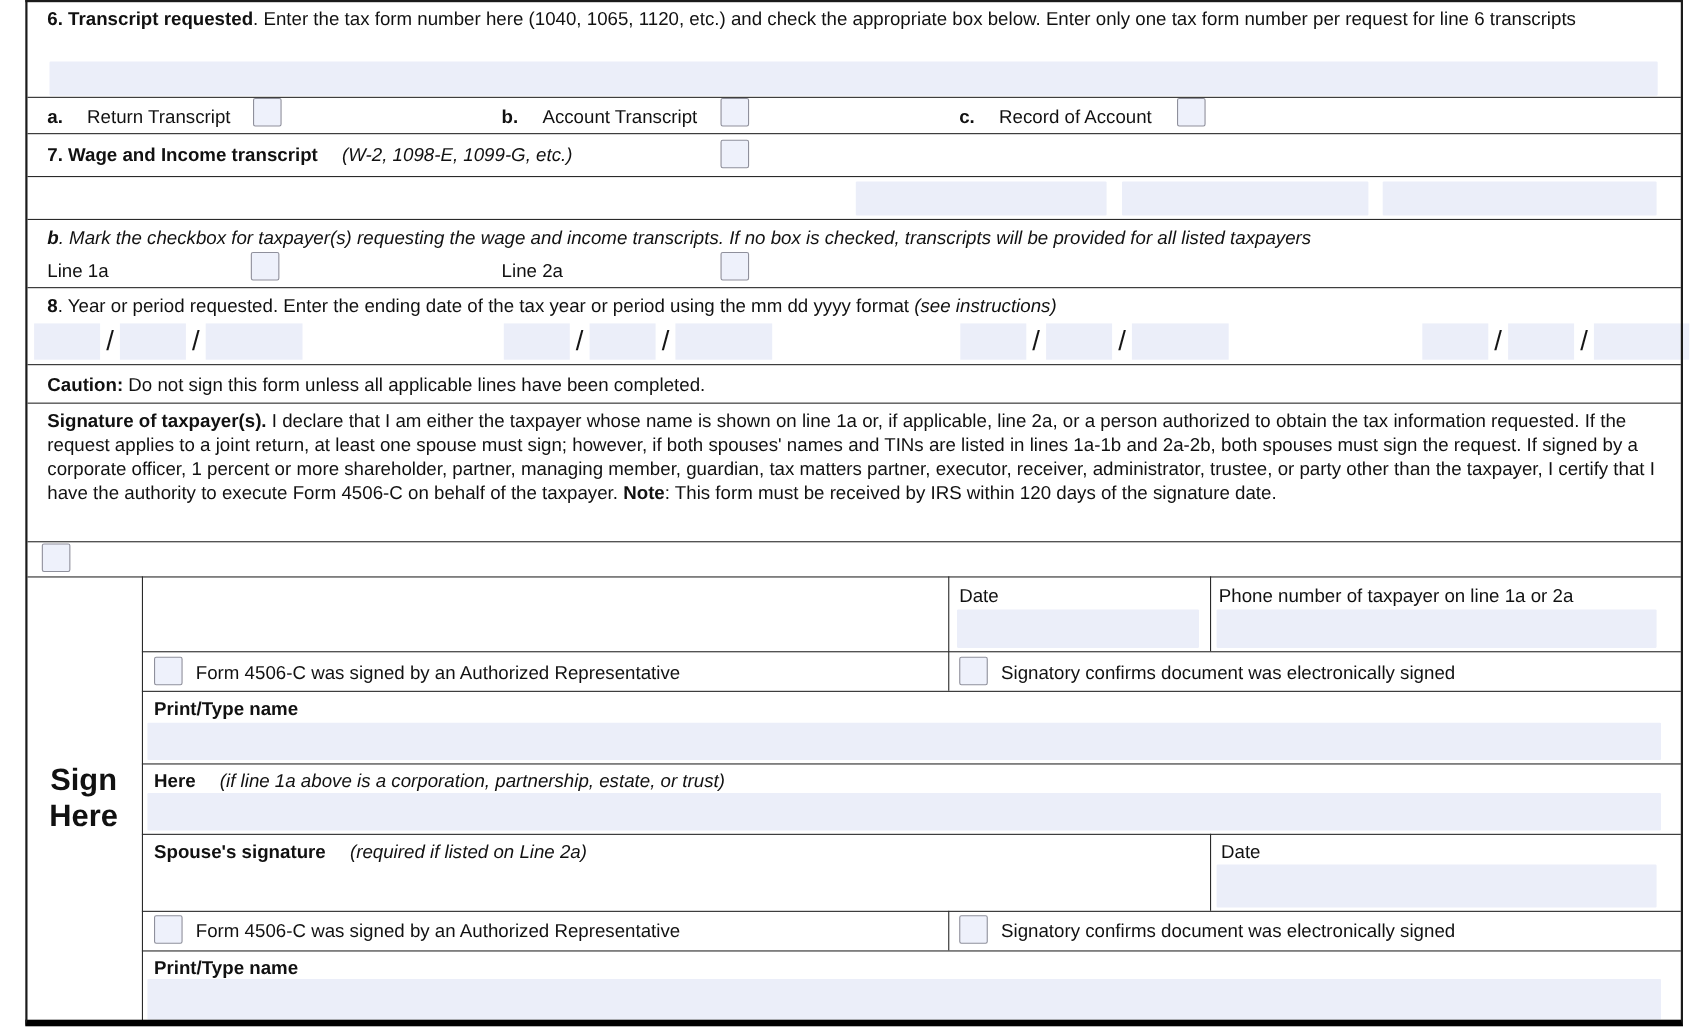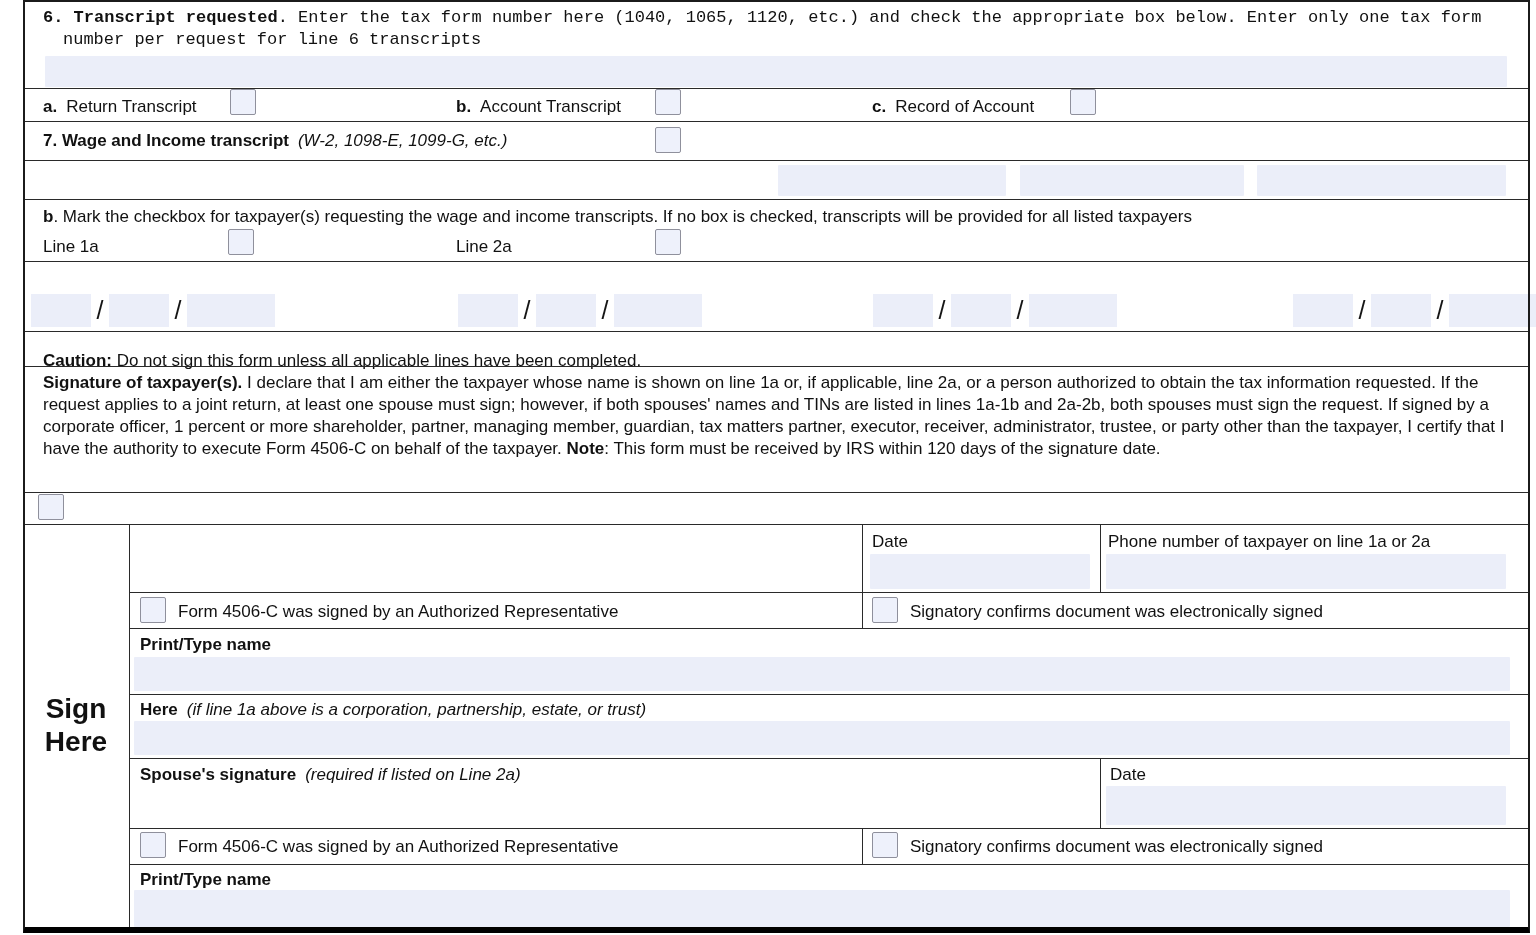--- a/index.html
+++ b/index.html
@@ -6,61 +6,62 @@
   .page{position:relative;width:1536px;height:935px;background:#fff;overflow:hidden;
         font-family:"Liberation Sans",sans-serif;color:#111;font-size:17px;}
   .frame{position:absolute;left:23px;top:0;width:1507px;height:933px;box-sizing:border-box;
          border:2px solid #1b1b1b;border-bottom:6px solid #000;pointer-events:none;}
   .hl{position:absolute;height:0;border-top:1.6px solid #2a2a2a;}
   .vl{position:absolute;width:0;border-left:1.6px solid #2a2a2a;}
   .t{position:absolute;white-space:nowrap;line-height:22px;}
   .wrap{white-space:normal;}
   .b{font-weight:bold;}
   .i{font-style:italic;}
-  .sp{margin-left:9px;}
+  .sp{margin-left:22px;}
   .field{position:absolute;background:#ebeef9;border:none;outline:none;box-sizing:border-box;
          font-family:"Liberation Sans",sans-serif;font-size:16px;color:#111;padding:0 6px;border-radius:1px;}
   .cb{position:absolute;width:26px;height:26px;box-sizing:border-box;background:#eef1fb;
       border:1.6px solid #8f909c;border-radius:2px;cursor:pointer;}
   .dg{position:absolute;top:294px;height:33px;display:flex;align-items:center;}
   .df{width:60px;height:33px;background:#ebeef9;border:none;outline:none;box-sizing:border-box;
       font-family:"Liberation Sans",sans-serif;font-size:16px;color:#111;padding:0 4px;}
   .df.y{width:88px;}
   .ds{width:18px;text-align:center;font-size:25px;color:#151515;}
   .signhere{position:absolute;left:23px;top:692px;width:106px;text-align:center;
             font-weight:bold;font-size:28px;line-height:33px;}
 </style>
 </head>
 <body>
 
 <div class="page">
 
-  <div class="t wrap" style="left:43px;top:7px;width:1425px;padding-left:20px;text-indent:-20px;font-family:Liberation Mono, monospace;"><span class="b">6. Transcript requested</span><span>. Enter the tax form number here (1040, 1065, 1120, etc.) and check the appropriate box below. Enter only one tax form number per request for line 6 transcripts</span></div>
+  <div class="t wrap" style="left:43px;top:7px;width:1425px;padding-left:20px;text-indent:-20px;"><span class="b">6. Transcript requested</span><span>. Enter the tax form number here (1040, 1065, 1120, etc.) and check the appropriate box below. Enter only one tax form number per request for line 6 transcripts</span></div>
   <input class="field" style="left: 45px; top: 56px; width: 1462px; height: 31px;" value="">
 
   <div class="t" style="left:43px;top:96px;"><span class="b">a.</span><span class="sp">Return Transcript</span></div>
   <div class="cb" style="left:230px;top:89px;"></div>
   <div class="t" style="left:456px;top:96px;text-align:right;"><span class="b">b.</span><span class="sp">Account Transcript</span></div>
   <div class="cb" style="left:655px;top:89px;"></div>
   <div class="t" style="left:872px;top:96px;"><span class="b">c.</span><span class="sp">Record of Account</span></div>
   <div class="cb" style="left:1070px;top:89px;"></div>
 
   <div class="t" style="left:43px;top:130px;"><span class="b">7. Wage and Income transcript</span><span class="i sp">(W-2, 1098-E, 1099-G, etc.)</span></div>
   <div class="cb" style="left:655px;top:127px;"></div>
 
   <input class="field" style="left: 778px; top: 165px; width: 228px; height: 31px;" value="">
   <input class="field" style="left: 1020px; top: 165px; width: 224px; height: 31px;" value="">
   <input class="field" style="left: 1257px; top: 165px; width: 249px; height: 31px;" value="">
 
-  <div class="t" style="left:43px;top:206px;"><span class="b">b</span><span>. Mark the checkbox for taxpayer(s) requesting the wage and income transcripts. If no box is checked, transcripts will be provided for all listed taxpayers</span></div>
+  <div class="t" style="left:43px;top:206px;font-style:italic;"><span class="b">b</span><span>. Mark the checkbox for taxpayer(s) requesting the wage and income transcripts. If no box is checked, transcripts will be provided for all listed taxpayers</span></div>
   <div class="t" style="left:43px;top:236px;">Line 1a</div>
   <div class="cb" style="left:228px;top:229px;"></div>
   <div class="t" style="left:456px;top:236px;">Line 2a</div>
   <div class="cb" style="left:655px;top:229px;"></div>
 
+  <div class="t" style="left:43px;top:268px;"><span class="b">8</span><span>. Year or period requested. Enter the ending date of the tax year or period using the mm dd yyyy format </span><span class="i">(see instructions)</span></div>
 
   <div class="dg" style="left:31px;">
     <input class="df" value="" style="">
     <span class="ds">/</span>
     <input class="df" value="" style="">
     <span class="ds">/</span>
     <input class="df y" value="" style="">
   </div>
   <div class="dg" style="left:458px;">
     <input class="df" value="" style="">
@@ -77,21 +78,21 @@
     <input class="df y" value="" style="">
   </div>
   <div class="dg" style="left:1293px;">
     <input class="df" value="" style="">
     <span class="ds">/</span>
     <input class="df" value="" style="">
     <span class="ds">/</span>
     <input class="df y" value="" style="">
   </div>
 
-  <div class="t" style="left:43px;top:339px;margin-top:11px;"><span class="b">Caution:</span><span> Do not sign this form unless all applicable lines have been completed.</span></div>
+  <div class="t" style="left:43px;top:339px;"><span class="b">Caution:</span><span> Do not sign this form unless all applicable lines have been completed.</span></div>
 
   <div class="t wrap" style="left:43px;top:372px;width:1468px;"><span class="b">Signature of taxpayer(s).</span><span> I declare that I am either the taxpayer whose name is shown on line 1a or, if applicable, line 2a, or a person authorized to obtain the tax information requested. If the request applies to a joint return, at least one spouse must sign; however, if both spouses' names and TINs are listed in lines 1a-1b and 2a-2b, both spouses must sign the request. If signed by a corporate officer, 1 percent or more shareholder, partner, managing member, guardian, tax matters partner, executor, receiver, administrator, trustee, or party other than the taxpayer, I certify that I have the authority to execute Form 4506-C on behalf of the taxpayer. </span><span class="b">Note</span><span>: This form must be received by IRS within 120 days of the signature date.</span></div>
 
   <div class="cb" style="left:38px;top:494px;"></div>
 
   <div class="signhere">
     <div>Sign</div>
     <div>Here</div>
   </div>
 

